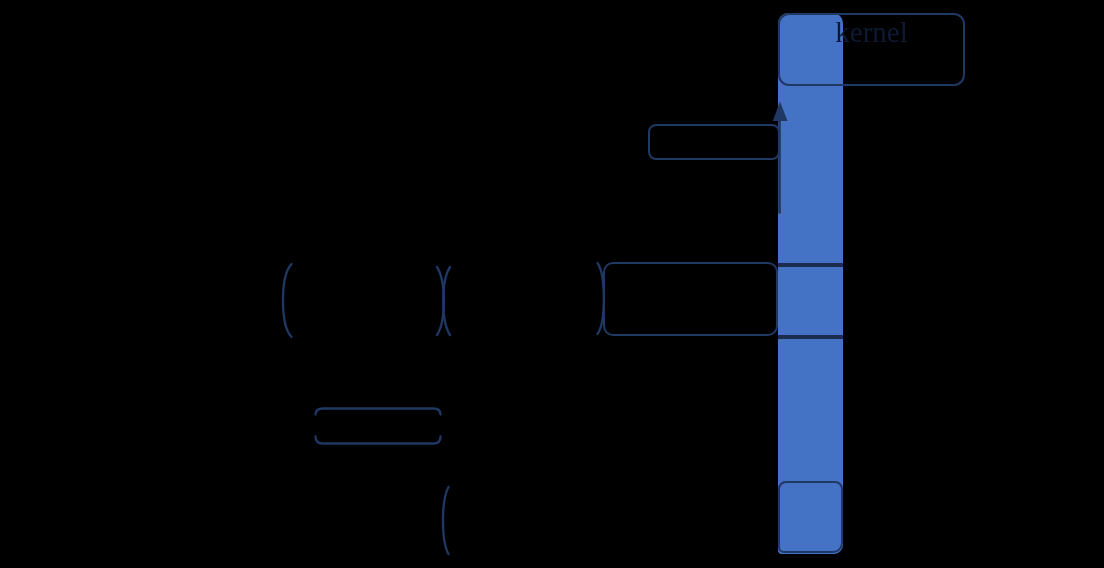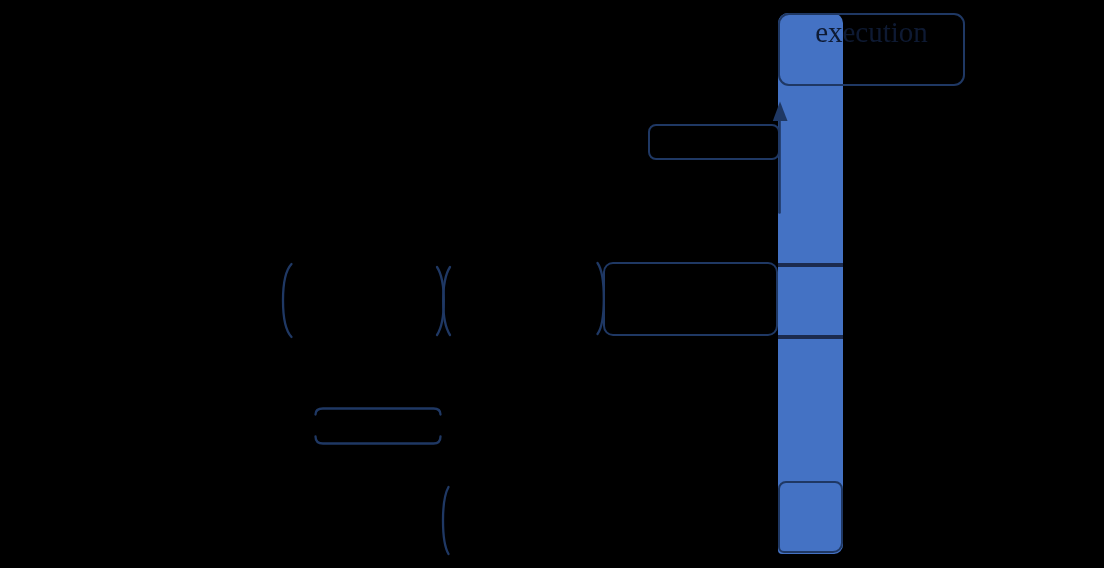--- a/index.html
+++ b/index.html
@@ -76,21 +76,21 @@
 <div id="stage">
 
   <div id="timeline-bar" class="abs"></div>
 
   <div id="divider-1" class="abs bar-divider"></div>
   <div id="divider-2" class="abs bar-divider"></div>
 
   <div id="timeline-segment-outline" class="abs"></div>
 
   <div id="kernel-execution-box" class="abs outline-box">
-    <div>execution</div>
+    <div>kernel</div>
   </div>
 
   <div id="small-annotation-box" class="abs outline-box"></div>
 
   <div id="annotation-box" class="abs outline-box"></div>
 
   <svg id="glyph-layer" class="abs" width="1104" height="568" viewBox="0 0 1104 568">
     <g fill="none" stroke="var(--outline, #1F3864)" stroke-width="2.3" stroke-linecap="round">
 
       <path d="M291.5 264 Q283 273 283 300.5 Q283 328 291.5 337"></path>

